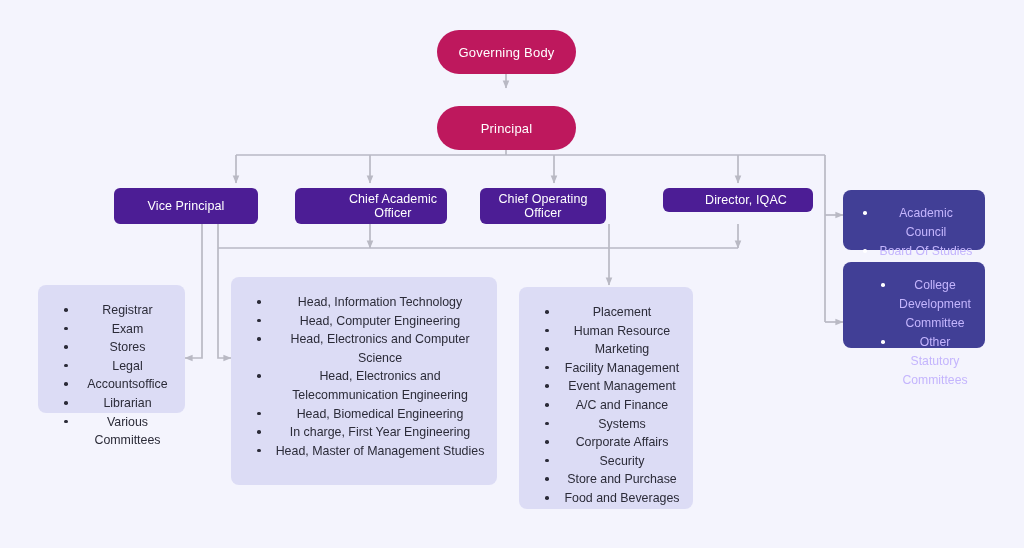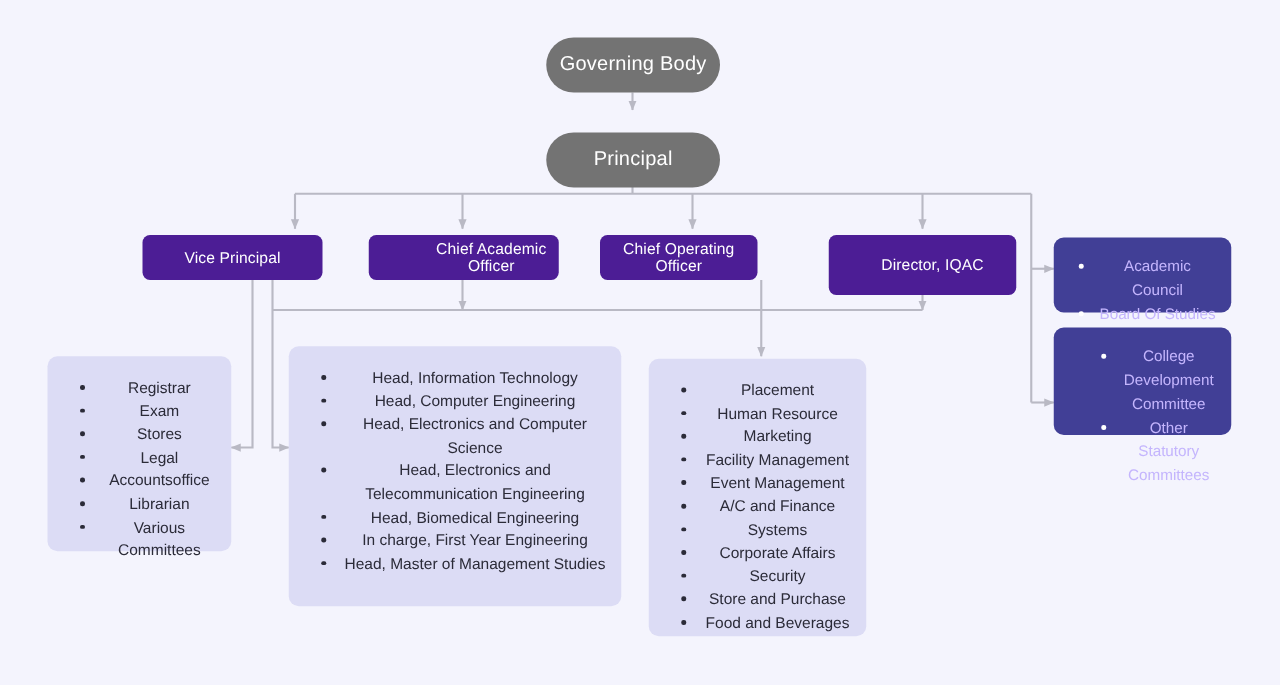--- a/index.html
+++ b/index.html
@@ -29,24 +29,24 @@
   .node {
     position: absolute;
     box-sizing: border-box;
     display: flex;
     align-items: center;
     justify-content: center;
     text-align: center;
   }
   
   .pill {
-    background: #737373;
+    background: #be185d;
     color: #ffffff;
     border-radius: 26px;
-    font-size: 16px;
+    font-size: 13px;
     letter-spacing: 0.2px;
   }
   
   .exec {
     background: #4c1d95;
     color: #ffffff;
     border-radius: 6px;
     font-size: 12.5px;
     letter-spacing: 0.1px;
   }
@@ -160,39 +160,39 @@
   </div>
 
   <div class="node exec" style="left:295px; top:188px; width:152px; height:36px;padding-left:44px;">
     <span>Chief Academic Officer</span>
   </div>
 
   <div class="node exec" style="left:480px; top:188px; width:126px; height:36px;">
     <span>Chief Operating Officer</span>
   </div>
 
-  <div class="node exec" style="left:663px; top:188px; width:150px; height:48px;padding-left:16px;">
+  <div class="node exec" style="left:663px; top:188px; width:150px; height:24px;padding-left:16px;">
     <span>Director, IQAC</span>
   </div>
 
   <div class="node darklist" style="left:843px; top:190px; width:142px; height:60px;">
     <ul class="items">
       <li>Academic Council</li>
       <li>Board Of Studies</li>
     </ul>
   </div>
 
   <div class="node darklist" style="left:843px; top:262px; width:142px; height:86px;padding-left:28px;">
     <ul class="items">
       <li>College Development Committee</li>
       <li>Other Statutory Committees</li>
     </ul>
   </div>
 
-  <div class="node lightlist" style="left:38px; top:285px; width:147px; height:156px;">
+  <div class="node lightlist" style="left:38px; top:285px; width:147px; height:128px;">
     <ul class="items">
       <li>Registrar</li>
       <li>Exam</li>
       <li>Stores</li>
       <li>Legal</li>
       <li>Accountsoffice</li>
       <li>Librarian</li>
       <li>Various Committees</li>
     </ul>
   </div>

